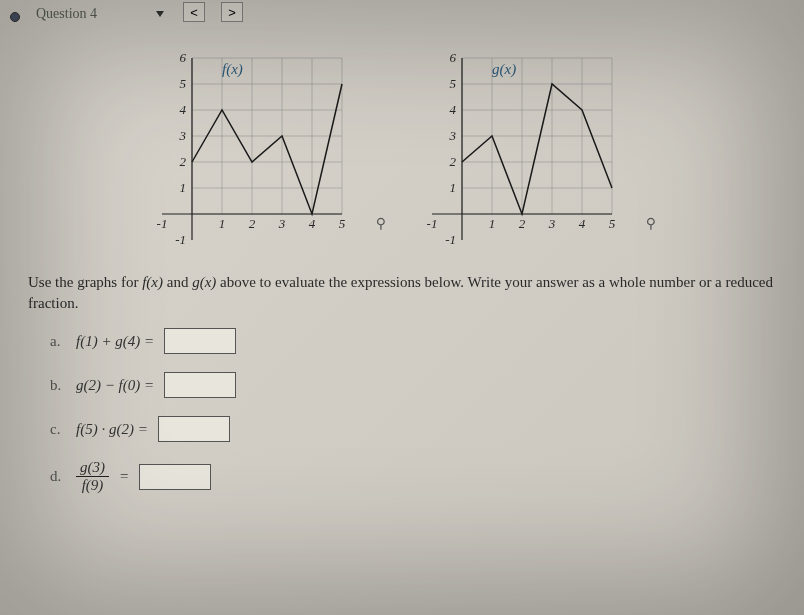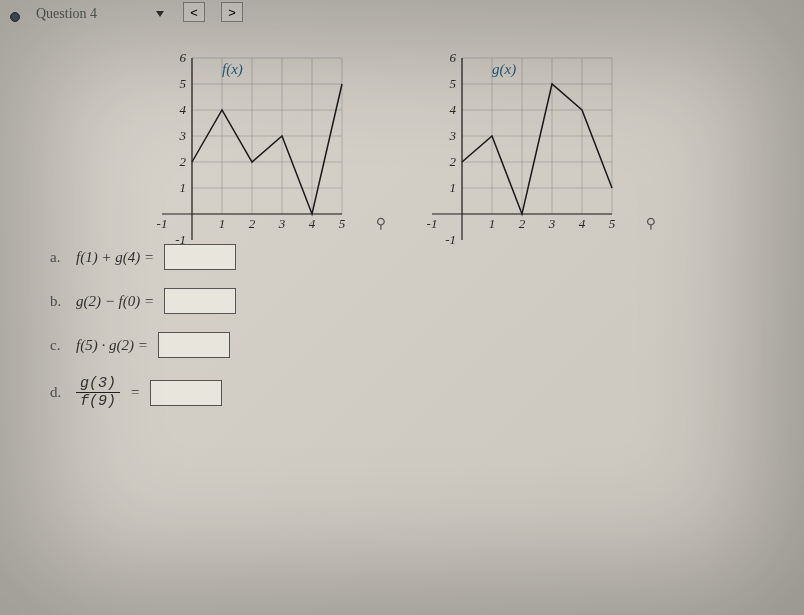--- a/index.html
+++ b/index.html
@@ -116,21 +116,21 @@
       border: 1px solid #555;
       background: #e8e5dd;
       padding: 2px 4px;
       font-size: 14px;
     }
     .frac {
       display: inline-flex;
       flex-direction: column;
       align-items: center;
       font-style: italic;
-      font-family: Liberation Mono, monospace;
+      font-family: Liberation Serif, serif;
       line-height: 1;
       vertical-align: middle;
     }
     .frac .num { border-bottom: 1px solid #222; padding: 0 4px 1px; }
     .frac .den { padding: 1px 4px 0; }
     .vignette {
       pointer-events: none;
       position: absolute;
       inset: 0;
       box-shadow: inset 0 0 120px 40px rgba(0,0,0,0.25);
@@ -222,20 +222,23 @@
           <text class="axis-num" x="130" y="194" text-anchor="middle">3</text>
           <text class="axis-num" x="160" y="194" text-anchor="middle">4</text>
           <text class="axis-num" x="190" y="194" text-anchor="middle">5</text>
           <text class="func-label" x="70" y="39.599999999999994">g(x)</text>
           <path class="data-path" d="M40 128 L70 102 L100 180 L130 50 L160 76 L190 154"></path>
         </svg>
       <span class="zoom">⚲</span>
     </div>
   </div>
 
+  <p class="instr">
+    <span>Use the graphs for </span><i>f(x)</i><span> and </span><i>g(x)</i><span> above to evaluate the expressions below. Write your answer as a whole number or a reduced fraction.</span>
+  </p>
 
   <div class="items">
     <div class="item">
       <span class="lbl">a.</span>
       <span class="expr">f(1) + g(4) =</span>
       <input class="answer-box" style="">
     </div>
     <div class="item">
       <span class="lbl">b.</span>
       <span class="expr">g(2) − f(0) =</span>

